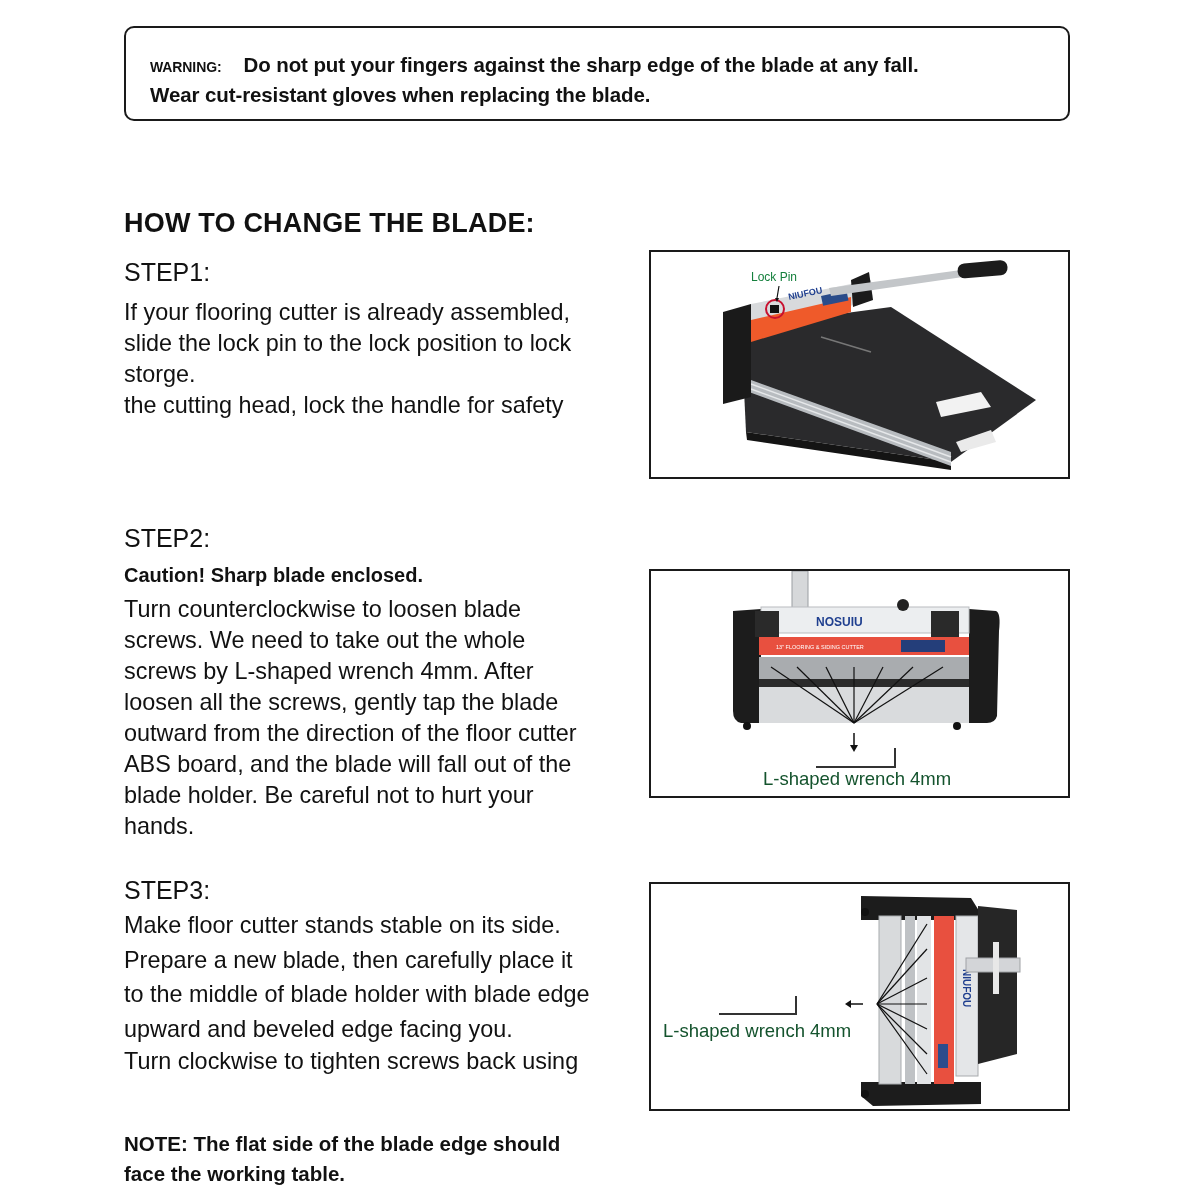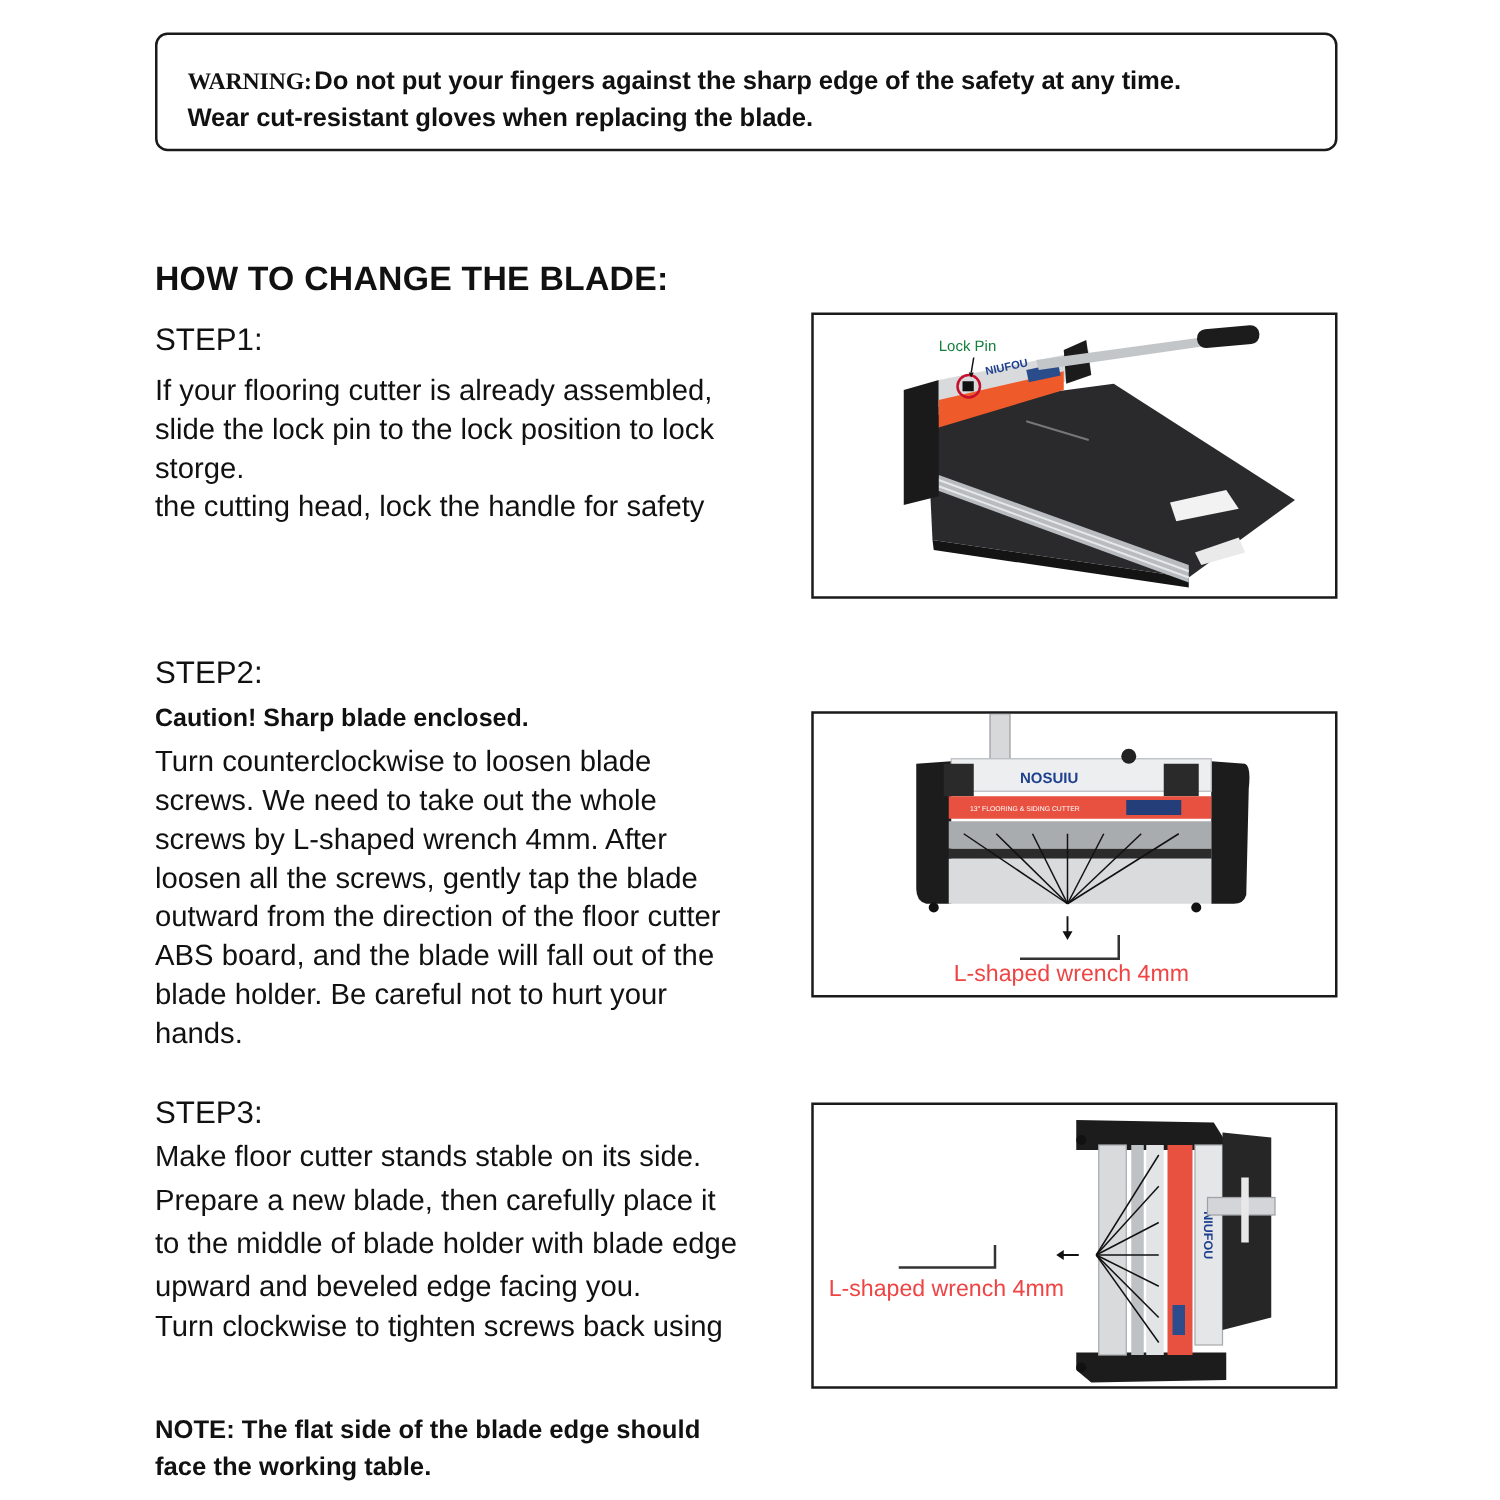--- a/index.html
+++ b/index.html
@@ -5,43 +5,43 @@
     html, body { margin: 0; padding: 0; background: #ffffff; }
     body { width: 1200px; height: 1200px; position: relative; overflow: hidden;
            font-family: "Liberation Sans", sans-serif; color: #111111; }
 
     .warning-box { position: absolute; left: 124px; top: 26px; width: 946px; height: 95px;
                    border: 2px solid #1a1a1a; border-radius: 10px; box-sizing: border-box; }
     .warning-line { position: absolute; left: 24px; font-weight: bold; font-size: 20.5px;
                     letter-spacing: -0.1px; white-space: nowrap; }
     .warning-line.l1 { top: 25px; }
     .warning-line.l2 { top: 55px; text-align: center; }
-    .warning-label { font-size: 19px; margin-right: 2px; font-family: Liberation Serif, serif; }
+    .warning-label { font-size: 14px; margin-right: 22px; }
 
     .main-title { position: absolute; left: 124px; top: 208px; font-size: 27px; font-weight: bold;
                   white-space: nowrap; letter-spacing: 0.2px; }
     .step-title { position: absolute; left: 124px; font-size: 25px; font-weight: normal; white-space: nowrap; }
     .body-text { position: absolute; left: 124px; font-size: 23.4px; line-height: 31px; width: 510px; }
     .body-text .ln { display: block; white-space: nowrap; }
     .caution { position: absolute; left: 124px; top: 564px; font-size: 20px; font-weight: bold; white-space: nowrap; }
     .note { position: absolute; left: 124px; top: 1129px; font-size: 20.5px; font-weight: bold; line-height: 30px; }
     .note .ln { display: block; white-space: nowrap; }
 
     .figure { position: absolute; left: 649px; width: 421px; height: 229px; border: 2px solid #1a1a1a;
               box-sizing: border-box; background: #ffffff; overflow: hidden; }
     .figure svg { position: absolute; left: 0; top: 0; }
-    .fig-label { position: absolute; font-size: 18.5px; color: #ef4444; white-space: nowrap; }
+    .fig-label { position: absolute; font-size: 18.5px; color: #14532d; white-space: nowrap; }
     .lockpin-label { position: absolute; font-size: 12px; color: #15803d; white-space: nowrap; }
   </style>
 </head>
 <body>
 
 <div class="warning-box">
   <div class="warning-line l1">
-    <span class="warning-label">WARNING:</span><span>Do not put your fingers against the sharp edge of the safety at any time.</span>
+    <span class="warning-label">WARNING:</span><span>Do not put your fingers against the sharp edge of the blade at any fall.</span>
   </div>
   <div class="warning-line l2">Wear cut-resistant gloves when replacing the blade.</div>
 </div>
 
 <div class="main-title">HOW TO CHANGE THE BLADE:</div>
 
 <div class="step-title" style="top:258px;">STEP1:</div>
 <div class="body-text" style="top:297px;">
   <span class="ln">If your flooring cutter is already  assembled,</span>
   <span class="ln">slide the lock pin to the lock position to lock</span>

